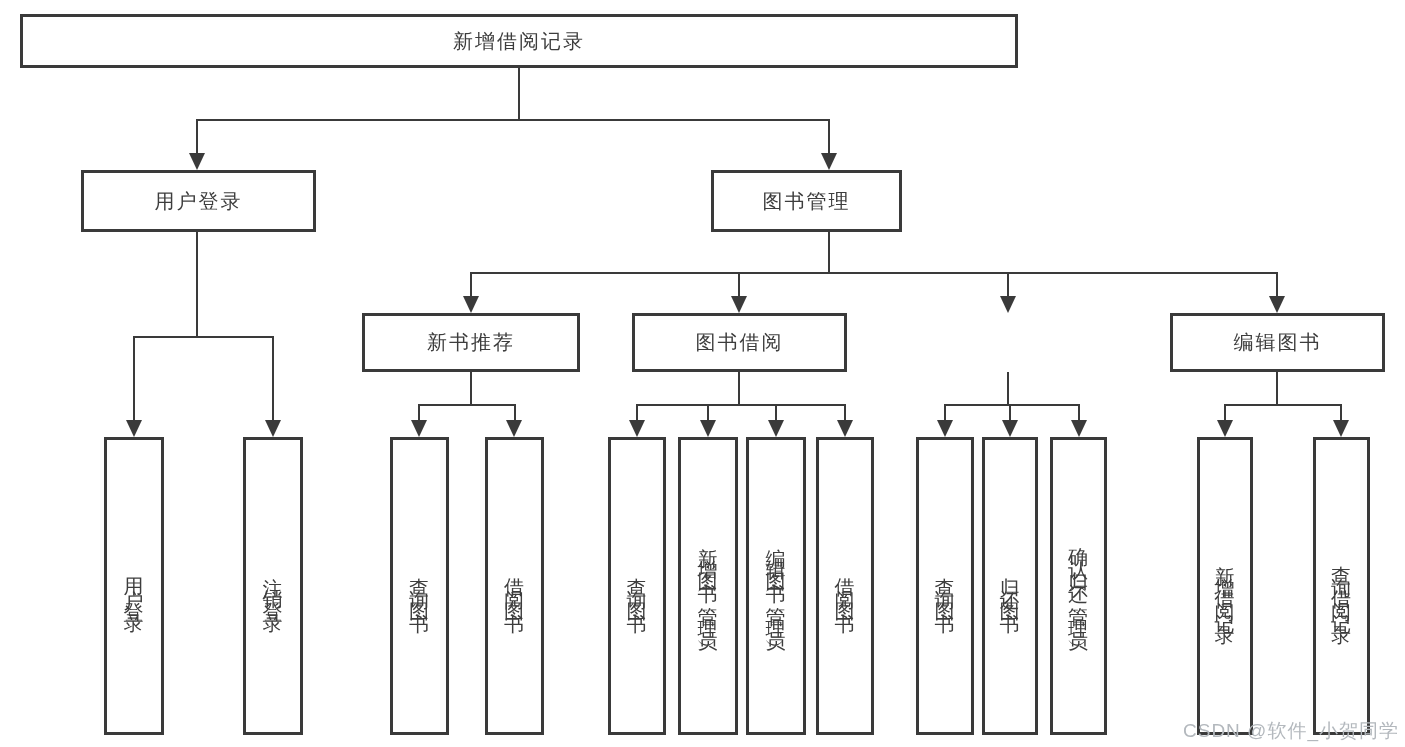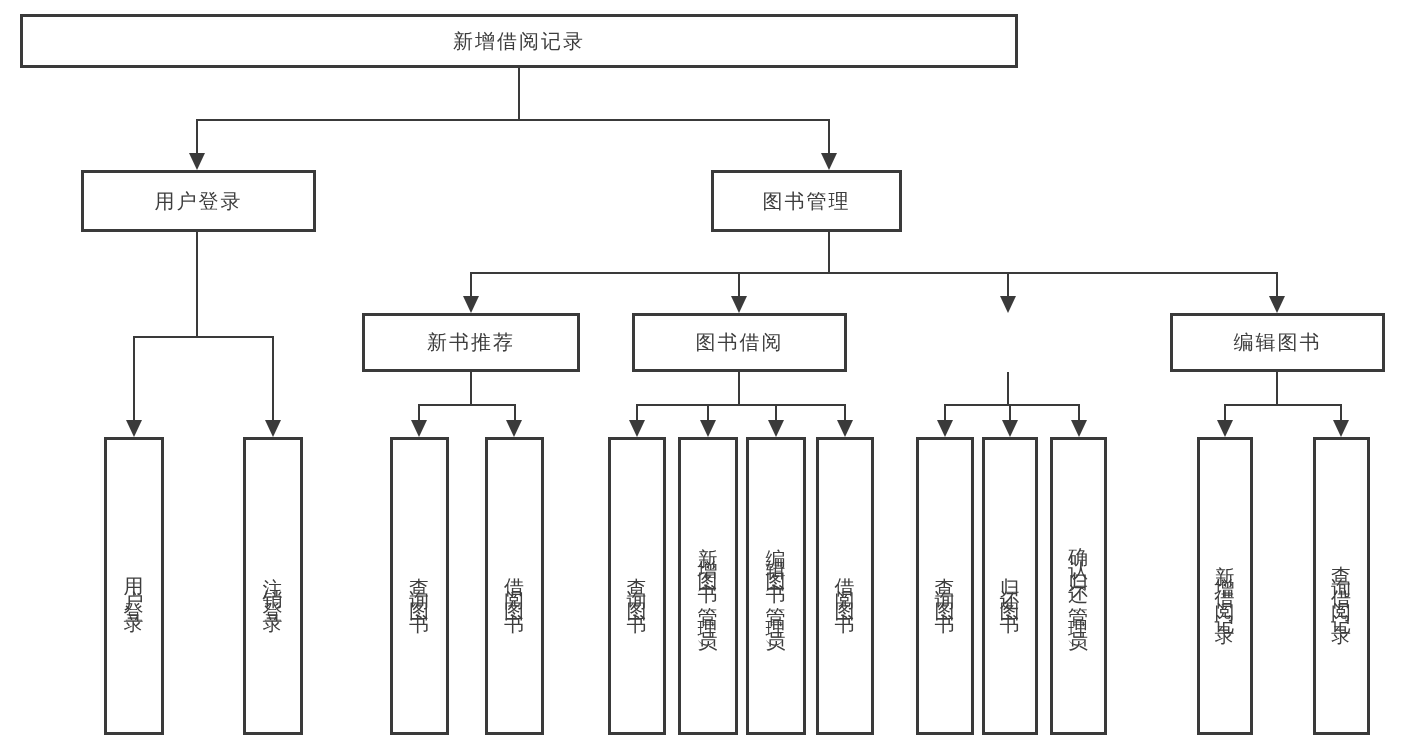--- a/index.html
+++ b/index.html
@@ -173,14 +173,15 @@
     <span>确认归还（管理员）</span>
   </div>
 
   <div class="node leaf" style="left:1197px; top:437px; width:56px; height:298px;">
     <span>新增借阅记录</span>
   </div>
   <div class="node leaf" style="left:1313px; top:437px; width:57px; height:298px;">
     <span>查询借阅记录</span>
   </div>
 
+  <div id="watermark">CSDN @软件_小贺同学</div>
 
 </div>
 
 </body></html>

